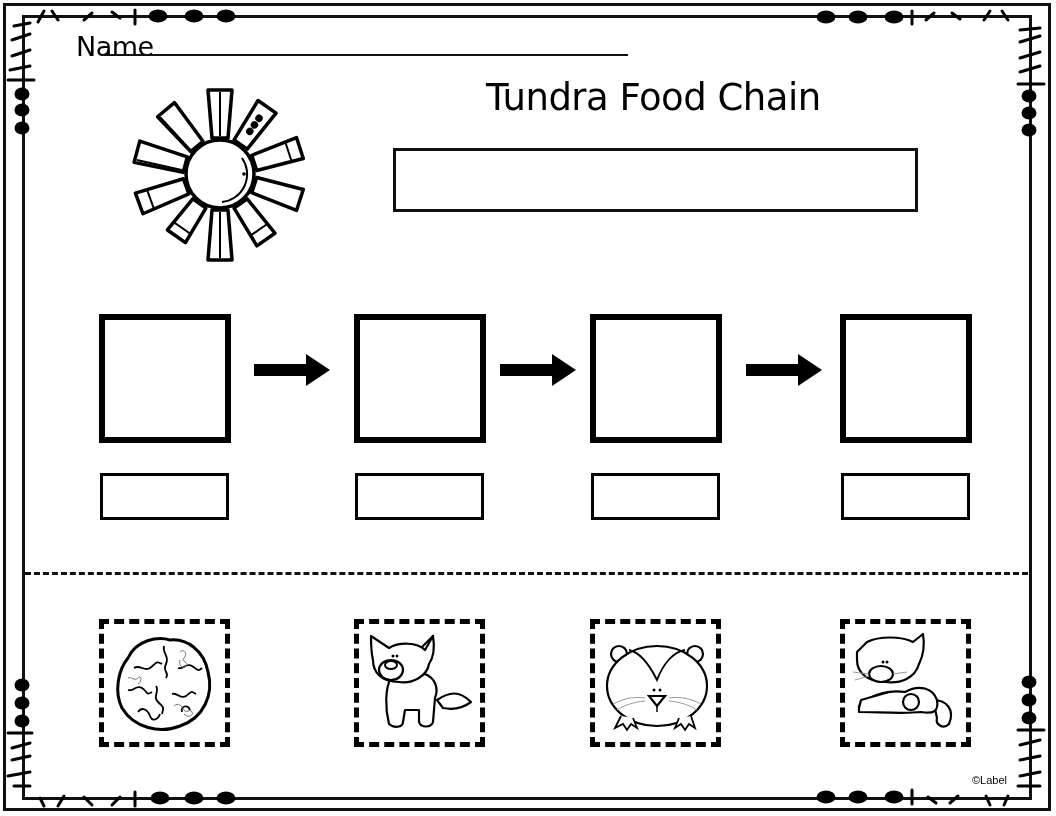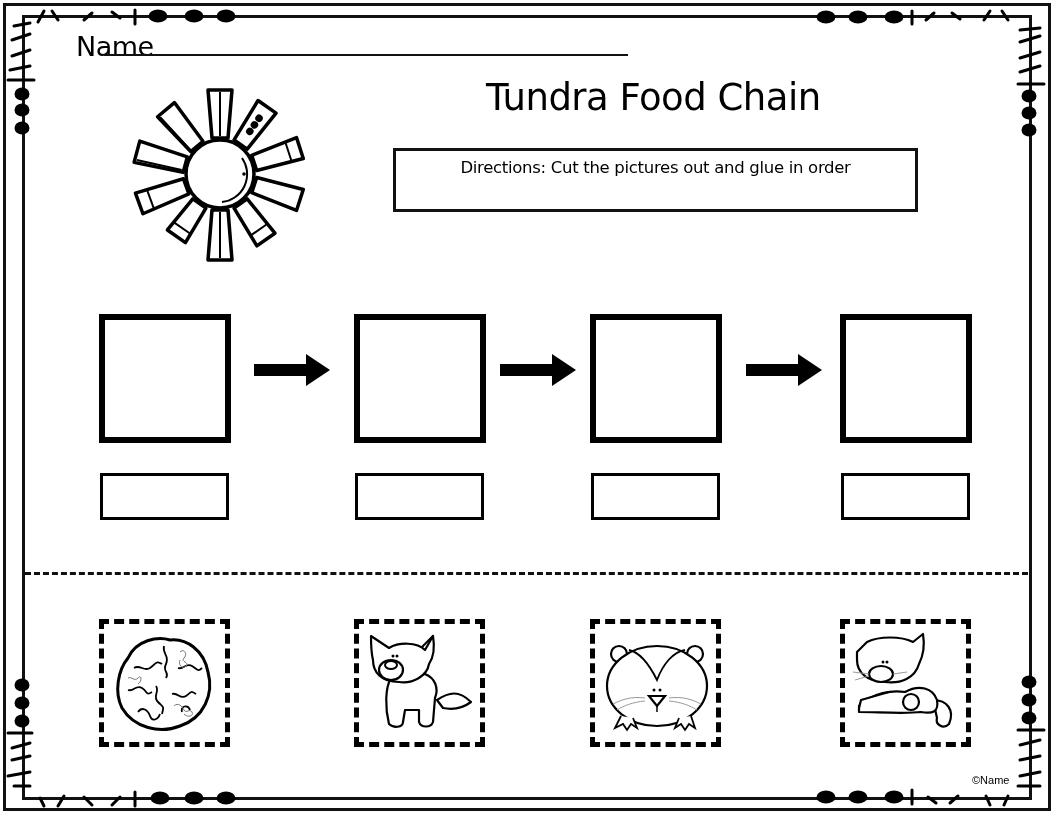--- a/index.html
+++ b/index.html
@@ -149,21 +149,20 @@
           <line x1="-9" y1="-82" x2="-7" y2="-38" stroke-width="1.5"></line>
         </g>
       <circle cx="0" cy="0" r="34"></circle>
       <path d="M 22 -16 A 28 28 0 0 1 2 28" fill="none" stroke-width="2"></path>
       <circle cx="24" cy="0" r="1.8" fill="#000" stroke="none"></circle>
     </g>
   </g>
 </svg>
 
 <div class="abs directions">
-  <div>Directions:  Cut the pictures out and glue in order</div>
 </div>
 
 <div class="abs chain-box" style="left:99px;"></div>
 <div class="abs chain-box" style="left:354px;"></div>
 <div class="abs chain-box" style="left:590px;"></div>
 <div class="abs chain-box" style="left:840px;"></div>
 
 <svg class="abs arrow" style="left:254px;" viewBox="0 0 76 32">
     <polygon points="0,10 52,10 52,0 76,16 52,32 52,22 0,22" fill="#000"></polygon>
   </svg>
@@ -255,13 +254,13 @@
     <circle cx="34" cy="34" r="1.5" fill="#000"></circle>
       <circle cx="38" cy="34" r="1.5" fill="#000"></circle>
     <g stroke="#999" stroke-width="1">
         <line x1="20" y1="46" x2="4" y2="44"></line>
         <line x1="20" y1="48" x2="6" y2="52"></line>
         <line x1="44" y1="46" x2="58" y2="44"></line>
       </g>
   </svg>
 </div>
 
-<div class="abs copyright">©Name</div>
+<div class="abs copyright">©Label</div>
 
 </body></html>

